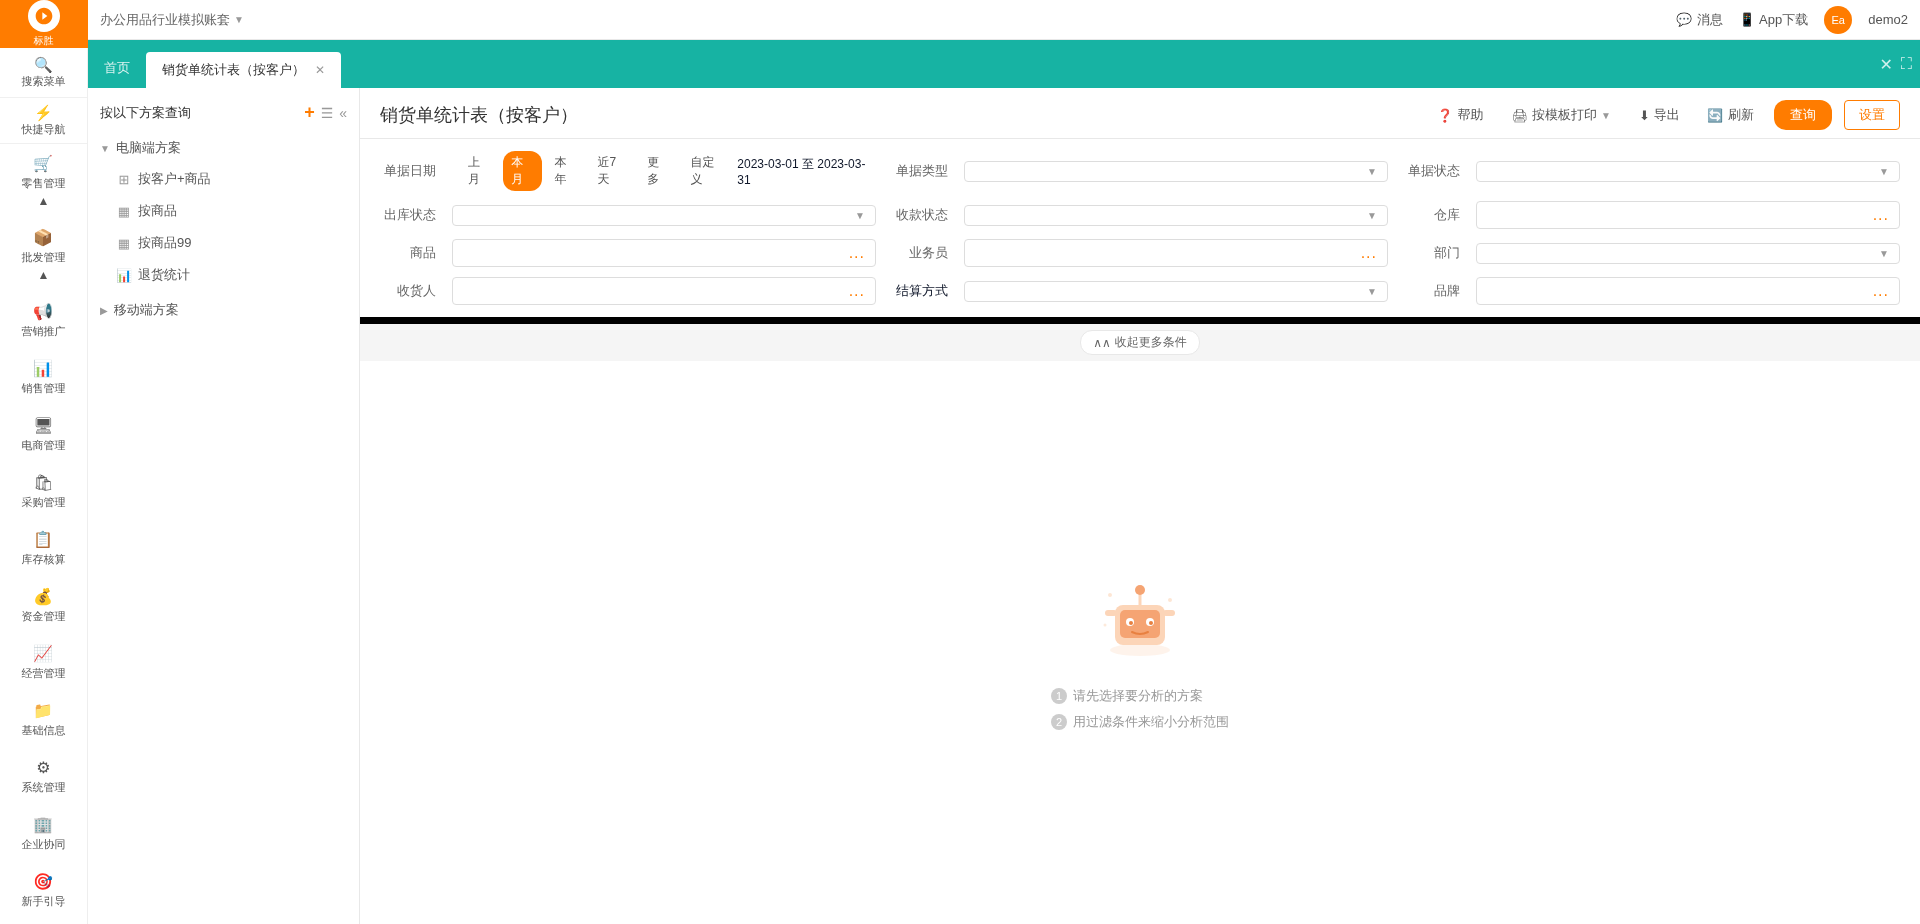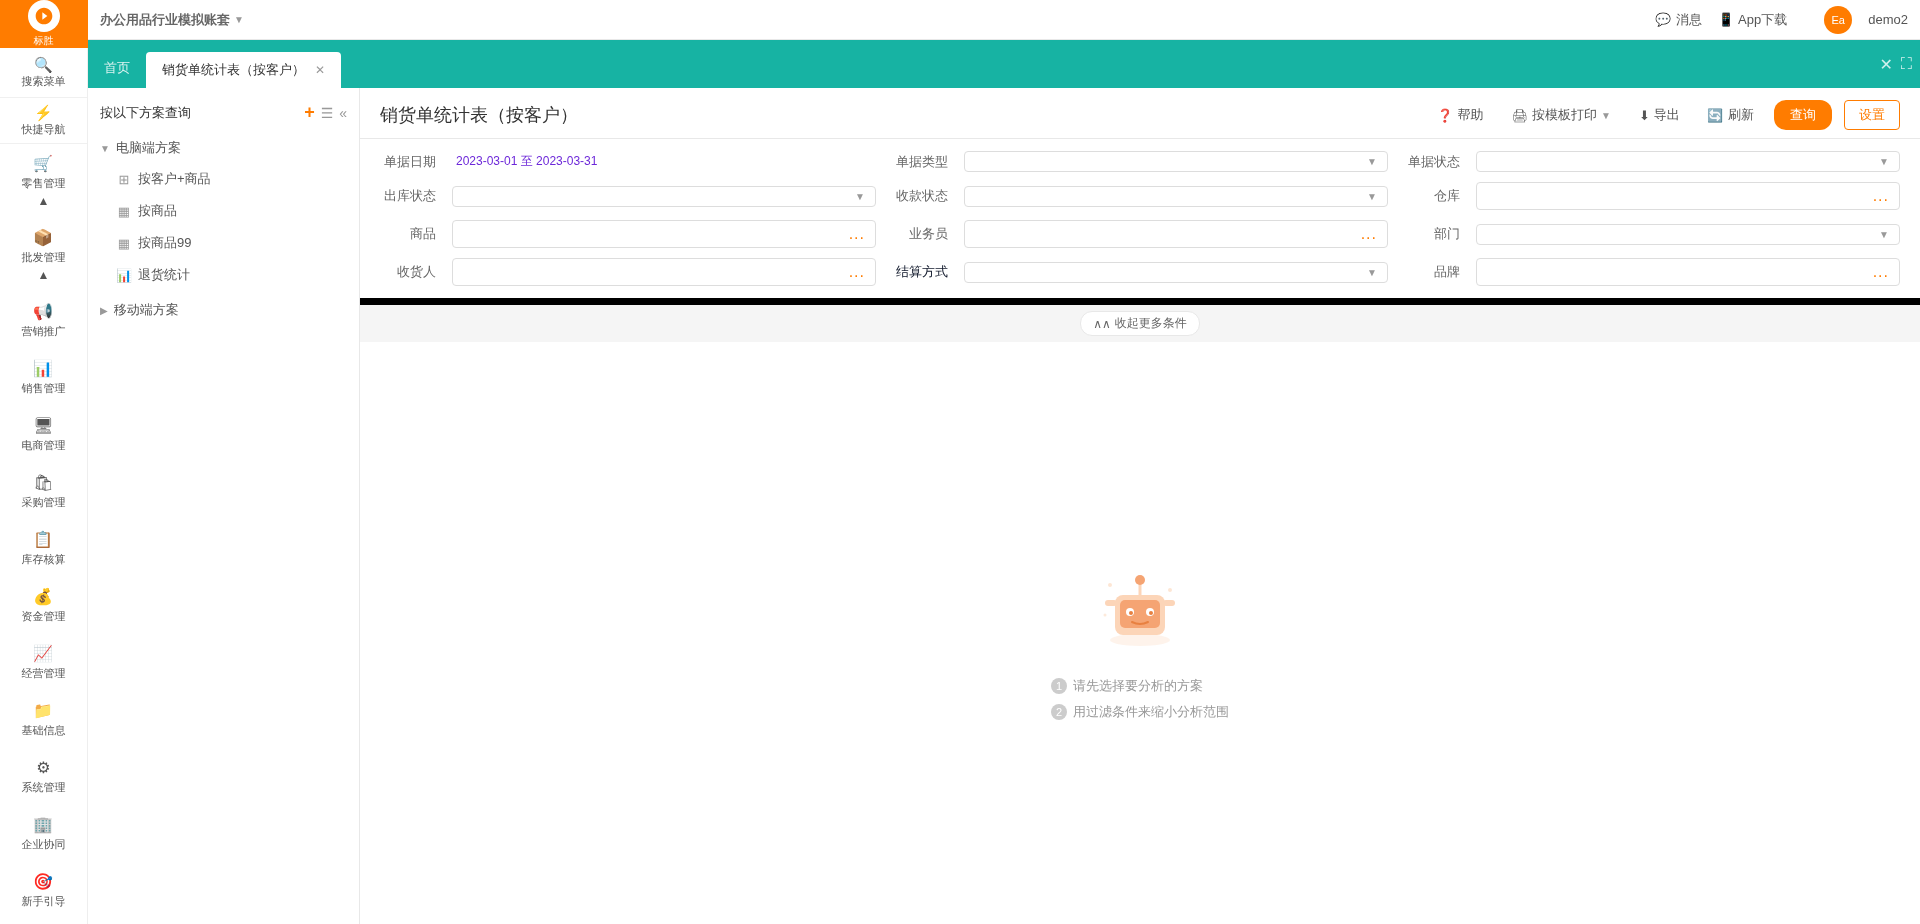--- a/index.html
+++ b/index.html
@@ -15,26 +15,26 @@
     .sidebar-nav { width: 100%; padding: 6px 0; text-align: center; cursor: pointer; color: #555; font-size: 12px; border-bottom: 1px solid #f0f0f0; }
     .sidebar-item { width: 100%; padding: 10px 0; text-align: center; cursor: pointer; color: #555; font-size: 12px; display: flex; flex-direction: column; align-items: center; gap: 3px; }
     .sidebar-item .item-icon { font-size: 16px; }
     .sidebar-item .item-label { font-size: 11px; }
 
     
     .main { flex: 1; display: flex; flex-direction: column; overflow: hidden; }
 
     
     .top-header { height: 40px; background: #fff; border-bottom: 1px solid #e8e8e8; display: flex; align-items: center; justify-content: space-between; padding: 0 12px; }
-    .header-left { display: flex; align-items: center; gap: 8px; font-size: 13px; color: #666; font-weight: bold; }
+    .header-left { display: flex; align-items: center; gap: 8px; font-size: 13px; color: #666; }
     .header-title-select { display: flex; align-items: center; gap: 4px; cursor: pointer; }
     .header-title-select .chevron { font-size: 10px; color: #999; }
     .header-right { display: flex; align-items: center; gap: 16px; }
     .header-btn { display: flex; align-items: center; gap: 4px; cursor: pointer; color: #555; font-size: 13px; }
-    .user-avatar { width: 28px; height: 28px; border-radius: 50%; background: #ff7c00; display: flex; align-items: center; justify-content: center; color: #fff; font-size: 11px; cursor: pointer; margin-left: 21px; }
+    .user-avatar { width: 28px; height: 28px; border-radius: 50%; background: #ff7c00; display: flex; align-items: center; justify-content: center; color: #fff; font-size: 11px; cursor: pointer; }
 
     
     .tab-bar { height: 48px; background: #17b3a3; display: flex; align-items: center; padding: 0; gap: 0; }
     .tab-item { height: 40px; padding: 0 16px; display: flex; align-items: center; gap: 6px; cursor: pointer; color: rgba(255,255,255,0.85); font-size: 13px; background: transparent; border: none; }
     .tab-item.active { background: #fff; color: #333; border-radius: 4px 4px 0 0; margin-top: 4px; height: 36px; }
     .tab-item .close-btn { font-size: 12px; color: #999; margin-left: 4px; cursor: pointer; }
     .tab-maximize { margin-left: auto; margin-right: 8px; display: flex; gap: 8px; color: rgba(255,255,255,0.8); }
     .tab-maximize span { cursor: pointer; font-size: 16px; }
 
     
@@ -69,21 +69,21 @@
 
     
     .filter-area { background: #fff; padding: 12px 20px; border-bottom: 7px solid #000000; }
     .filter-row { display: flex; align-items: center; gap: 16px; margin-bottom: 10px; }
     .filter-row:last-child { margin-bottom: 0; }
     .filter-label { font-size: 13px; color: #666; white-space: nowrap; min-width: 56px; text-align: right; }
     .filter-control { flex: 1; display: flex; align-items: center; }
     .date-tabs { display: flex; gap: 4px; margin-left: 8px; }
     .date-tab { padding: 3px 8px; border-radius: 3px; cursor: pointer; font-size: 12px; color: #555; }
     .date-tab.active { background: #ff7c00; color: #fff; border-radius: 12px; }
-    .date-range { font-size: 12px; color: #6d28d9; margin-left: 4px; }
+    .date-range { font-size: 12px; color: #0f172a; margin-left: 4px; }
     .select-control { border: 1px solid #ddd; border-radius: 4px; padding: 4px 10px; background: #fff; cursor: pointer; font-size: 13px; display: flex; align-items: center; justify-content: space-between; min-width: 200px; }
     .select-control .chevron { color: #999; font-size: 10px; margin-left: 8px; }
     .ellipsis-btn { color: #ff7c00; cursor: pointer; margin-left: 8px; font-size: 16px; letter-spacing: 1px; }
 
     
     .collapse-bar { background: #f5f5f5; padding: 6px; text-align: center; }
     .collapse-btn { display: inline-flex; align-items: center; gap: 4px; cursor: pointer; color: #666; font-size: 12px; padding: 3px 12px; border-radius: 12px; background: #fff; border: 1px solid #e8e8e8; }
 
     
     .empty-state { flex: 1; display: flex; flex-direction: column; align-items: center; justify-content: center; gap: 12px; background: #fff; }
@@ -297,20 +297,28 @@
           <button class="btn-orange">查询</button>
           <button class="btn-outline-orange">设置</button>
         </div>
       </div>
 
       <div class="filter-area">
 
         <div class="filter-row">
           <span class="filter-label">单据日期</span>
           <div class="filter-control">
+            <div class="date-tabs" id="date-tabs-container">
+                <span class="date-tab">上月</span>
+                <span class="date-tab active">本月</span>
+                <span class="date-tab">本年</span>
+                <span class="date-tab">近7天</span>
+                <span class="date-tab">更多</span>
+                <span class="date-tab">自定义</span>
+              </div>
             <span class="date-range">2023-03-01 至 2023-03-31</span>
           </div>
           <span style="min-width:56px;text-align:right;font-size:13px;color:#666;">单据类型</span>
           <div style="flex:1;display:flex;align-items:center;">
             <div class="select-control" style="flex:1;">
               <span></span>
               <span class="chevron">▼</span>
             </div>
           </div>
           <span style="min-width:56px;text-align:right;font-size:13px;color:#666;">单据状态</span>

